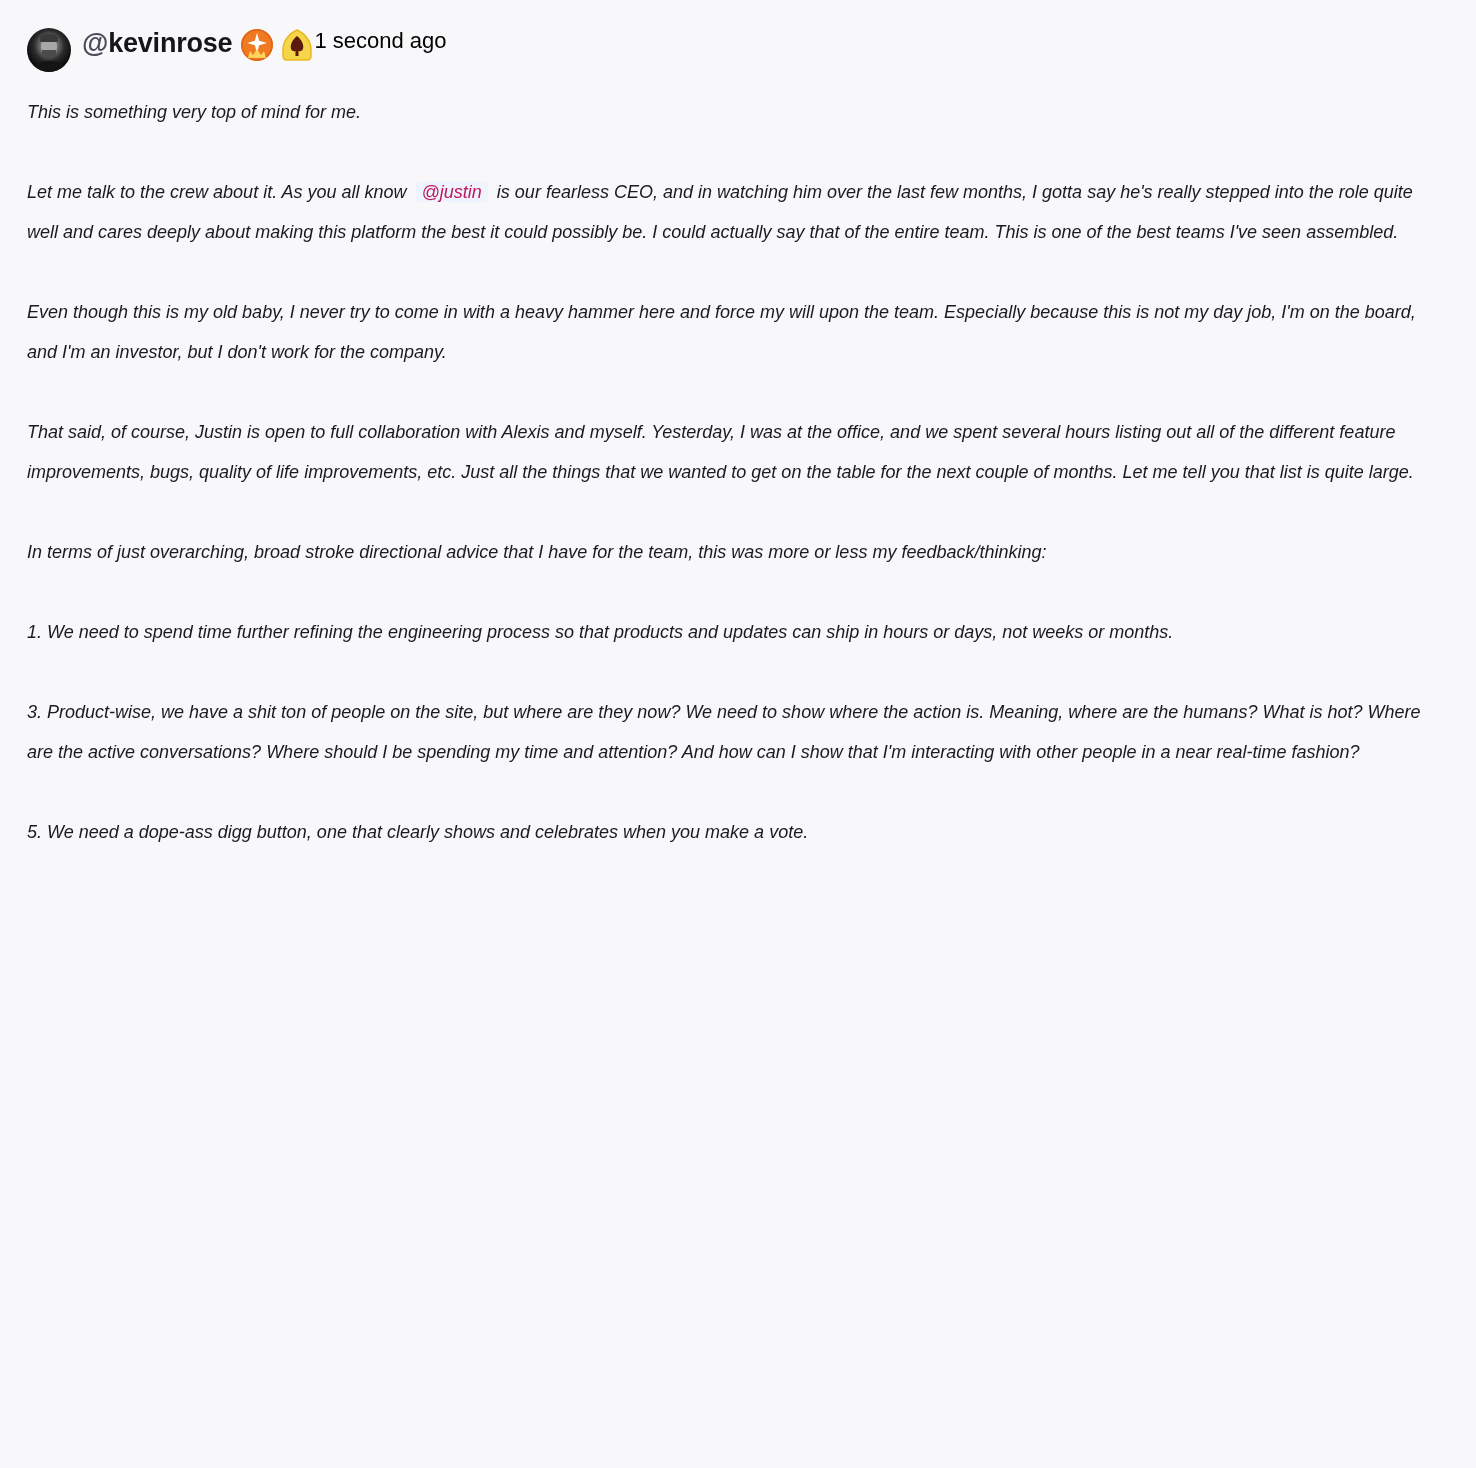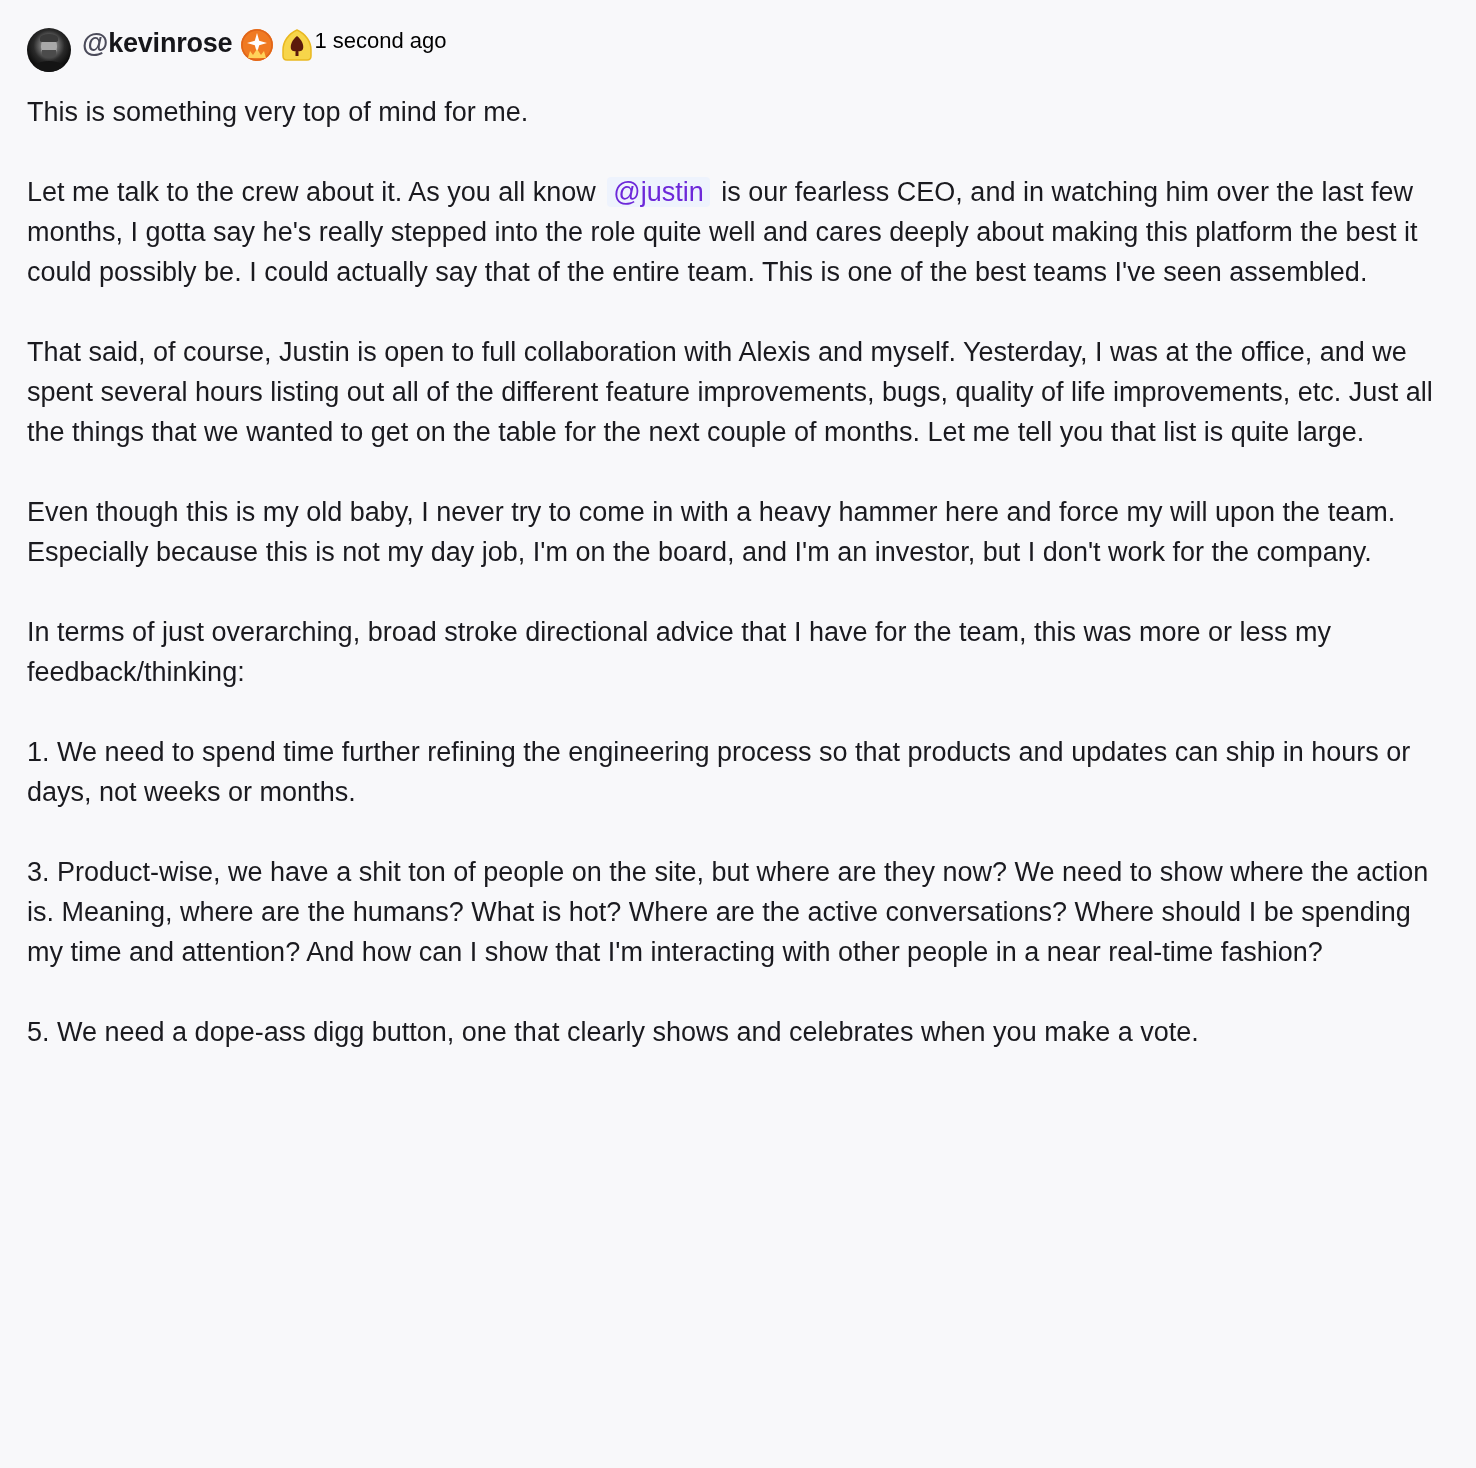--- a/index.html
+++ b/index.html
@@ -87,30 +87,31 @@
     }
     .badge + .badge {
       margin-left: 6px;
     }
     .timestamp {
       font-size: 22px;
       color: #000000;
     }
     .post-body {
       margin-top: 18px;
-      font-size: 27px;
+      font-size: 18px;
       line-height: 40px;
       color: #1a1a1f;
       width: 1420px;
+      font-style: italic;
     }
     .post-body p {
       margin: 0 0 40px 0;
     }
     .mention {
-      color: #6d28d9;
+      color: #be185d;
       background: #eef3fd;
       padding: 0 6px;
       border-radius: 4px;
       margin: 0 4px;
       text-align: right;
     }
   </style>
 </head>
 <body>
 
@@ -135,20 +136,20 @@
       <path d="M17 2 C26 6 31 14 31 22 L31 28 C31 30.5 29.5 32 27 32 L7 32 C4.5 32 3 30.5 3 28 L3 22 C3 14 8 6 17 2 Z" fill="#f7d54a" stroke="#e9b820" stroke-width="1.5"></path>
       <path d="M17 8 C22 12 24 17 23 21 C22 23 20 23.5 18.5 23 L18.5 28 L15.5 28 L15.5 23 C14 23.5 12 23 11 21 C10 17 12 12 17 8 Z" fill="#5b1a0c"></path>
     </svg>
 
     <span class="timestamp">1 second ago</span>
   </div>
 
   <div class="post-body">
     <p>This is something very top of mind for me.</p>
     <p><span>Let me talk to the crew about it. As you all know</span> <a class="mention">@justin</a> <span>is our fearless CEO, and in watching him over the last few months, I gotta say he's really stepped into the role quite well and cares deeply about making this platform the best it could possibly be. I could actually say that of the entire team. This is one of the best teams I've seen assembled.</span></p>
+    <p>Even though this is my old baby, I never try to come in with a heavy hammer here and force my will upon the team. Especially because this is not my day job, I'm on the board, and I'm an investor, but I don't work for the company.</p>
     <p>That said, of course, Justin is open to full collaboration with Alexis and myself. Yesterday, I was at the office, and we spent several hours listing out all of the different feature improvements, bugs, quality of life improvements, etc. Just all the things that we wanted to get on the table for the next couple of months. Let me tell you that list is quite large.</p>
-    <p>Even though this is my old baby, I never try to come in with a heavy hammer here and force my will upon the team. Especially because this is not my day job, I'm on the board, and I'm an investor, but I don't work for the company.</p>
     <p>In terms of just overarching, broad stroke directional advice that I have for the team, this was more or less my feedback/thinking:</p>
     <p>1. We need to spend time further refining the engineering process so that products and updates can ship in hours or days, not weeks or months.</p>
     <p>3. Product-wise, we have a shit ton of people on the site, but where are they now? We need to show where the action is. Meaning, where are the humans? What is hot? Where are the active conversations? Where should I be spending my time and attention? And how can I show that I'm interacting with other people in a near real-time fashion?</p>
     <p>5. We need a dope-ass digg button, one that clearly shows and celebrates when you make a vote.</p>
   </div>
 </div>
 
 </body></html>

